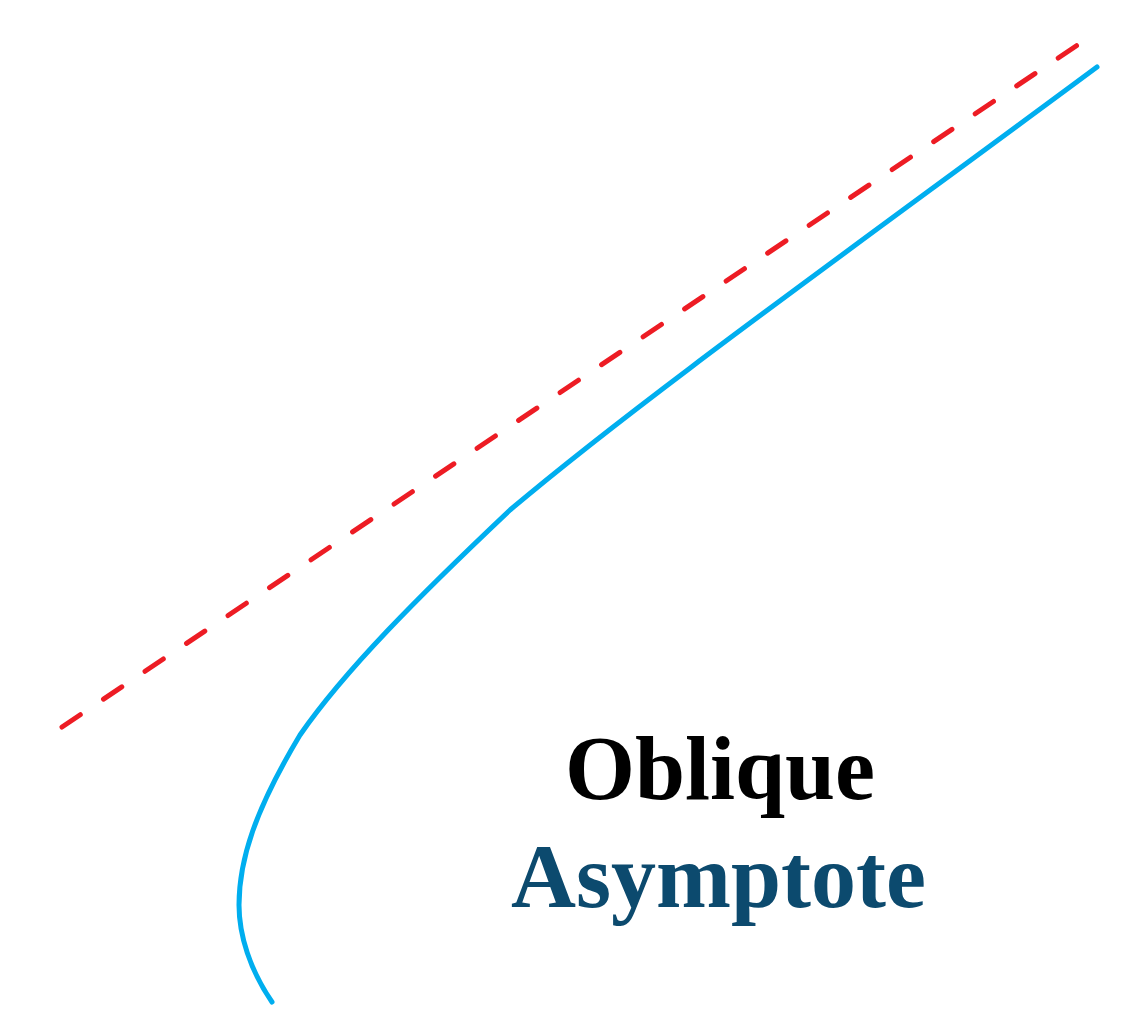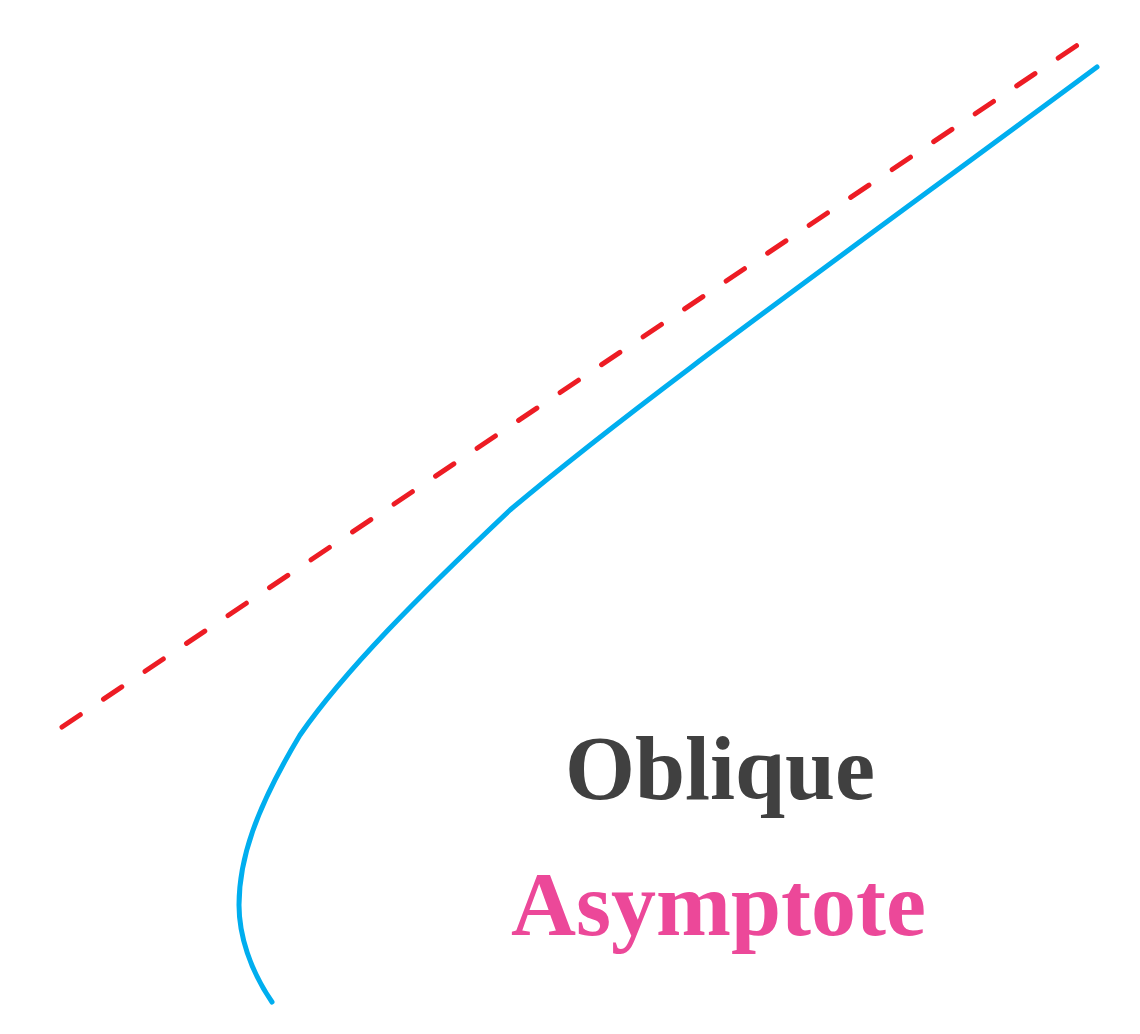--- a/index.html
+++ b/index.html
@@ -17,14 +17,14 @@
     #label-line2 { left: 506px; top: 832px; width: 425px; font-size: 90px; }
   </style>
 </head>
 <body>
 
 <svg id="canvas" width="1140" height="1034" viewBox="0 0 1140 1034">
   <line id="asymptote-line" x1="62" y1="727" x2="1085" y2="40" stroke="#ed1c24" stroke-width="5" stroke-linecap="round" stroke-dasharray="22 28"></line>
   <path id="curve-path" d="M272,1002 C250,970 239,935 239,905 C239,860 255,810 300,735 C345,670 420,595 510,510 C640,400 850,250 1097,67" fill="none" stroke="#00aeef" stroke-width="5" stroke-linecap="round"></path>
 </svg>
 
-<div id="label-line1" class="label" style="color: #404040;">Oblique</div>
-<div id="label-line2" class="label" style="color: #ec4899; margin-top: 28px;">Asymptote</div>
+<div id="label-line1" class="label" style="color: #000000;">Oblique</div>
+<div id="label-line2" class="label" style="color: #0c4a6e;">Asymptote</div>
 
 </body></html>

